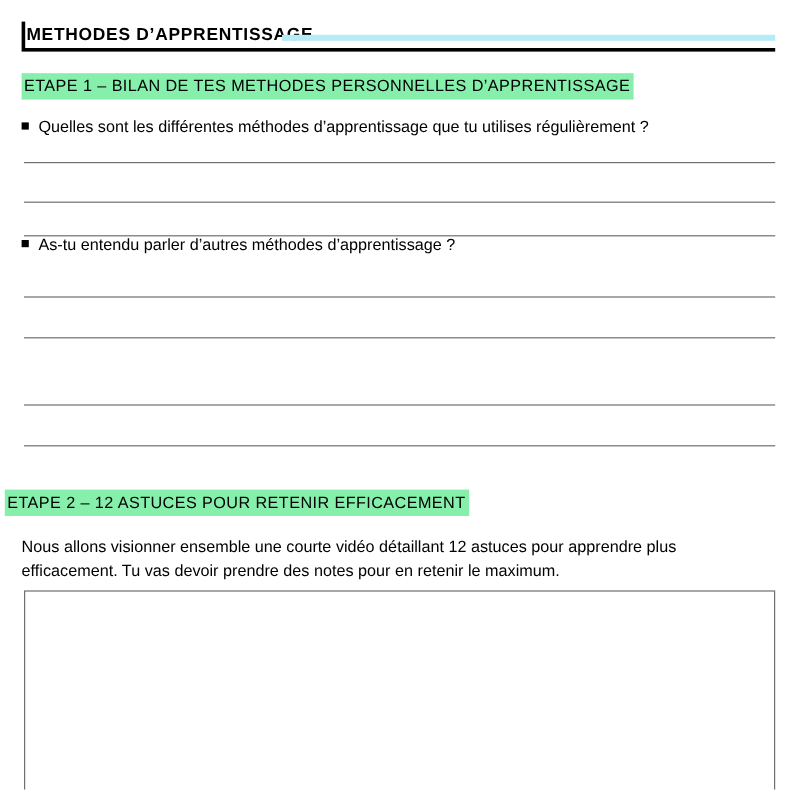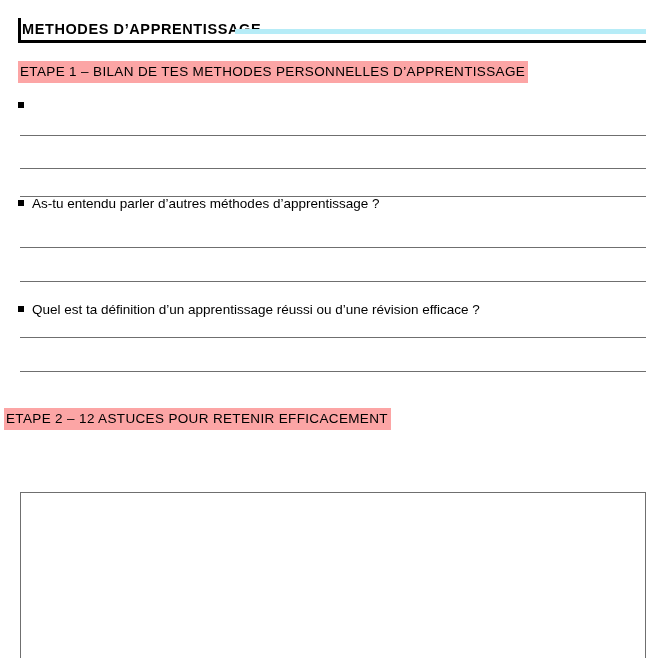--- a/index.html
+++ b/index.html
@@ -74,21 +74,21 @@
   }
 
   
   .etape-heading {
     position: absolute;
     font-size: 13.5px;
     font-weight: normal;
     letter-spacing: 0.35px;
     line-height: 18px;
     white-space: nowrap;
-    background: #fca5a5;
+    background: #86efac;
     padding: 2px 3px 2px 2px;
   }
 
   #etape1-heading { left: 18px; top: 61px; }
   #etape2-heading { left: 4px; top: 408px; }
 
   
   .question {
     position: absolute;
     left: 18px;
@@ -153,39 +153,37 @@
   <div class="title-bar">
     <div class="title-left-rule"></div>
     <div class="title-text">METHODES D’APPRENTISSAGE</div>
     <div class="title-cyan-rule"></div>
     <div class="title-black-rule"></div>
   </div>
 
   <div class="etape-heading" id="etape1-heading">ETAPE 1 – BILAN DE TES METHODES PERSONNELLES D’APPRENTISSAGE</div>
 
   <div class="question" id="question-1">
-    <span class="bullet"></span>
+    <span class="bullet"></span><span>Quelles sont les différentes méthodes d’apprentissage que tu utilises régulièrement ?</span>
   </div>
 
   <div class="answer-line" style="top:135px"></div>
   <div class="answer-line" style="top:168px"></div>
   <div class="answer-line" style="top:196px"></div>
 
   <div class="question" id="question-2">
     <span class="bullet"></span><span>As-tu entendu parler d’autres méthodes d’apprentissage ?</span>
   </div>
 
   <div class="answer-line" style="top:247px"></div>
   <div class="answer-line" style="top:281px"></div>
 
-  <div class="question" id="question-3">
-    <span class="bullet"></span><span>Quel est ta définition d’un apprentissage réussi ou d’une révision efficace ?</span>
-  </div>
 
   <div class="answer-line" style="top:337px"></div>
   <div class="answer-line" style="top:371px"></div>
 
   <div class="etape-heading" id="etape2-heading">ETAPE 2 – 12 ASTUCES POUR RETENIR EFFICACEMENT</div>
 
+  <div class="intro-paragraph">Nous allons visionner ensemble une courte vidéo détaillant 12 astuces pour apprendre plus efficacement. Tu vas devoir prendre des notes pour en retenir le maximum.</div>
 
   <div class="notes-box"></div>
 
 </div>
 
 </body></html>

